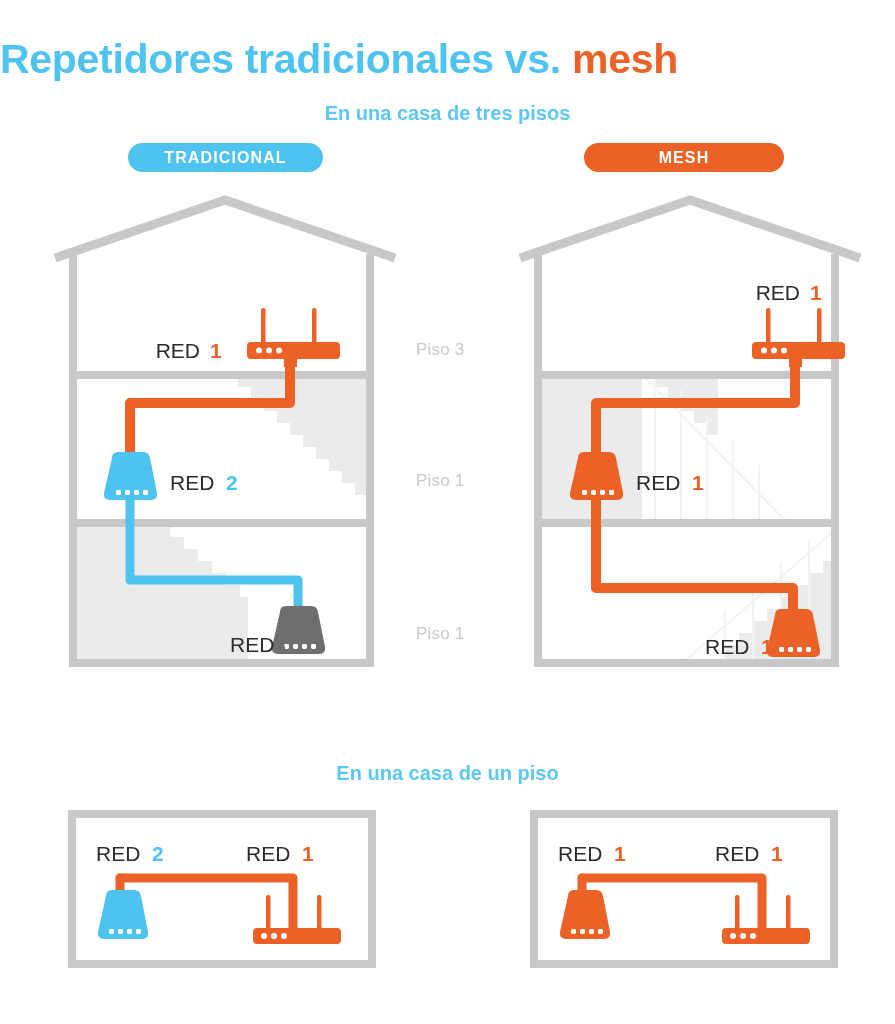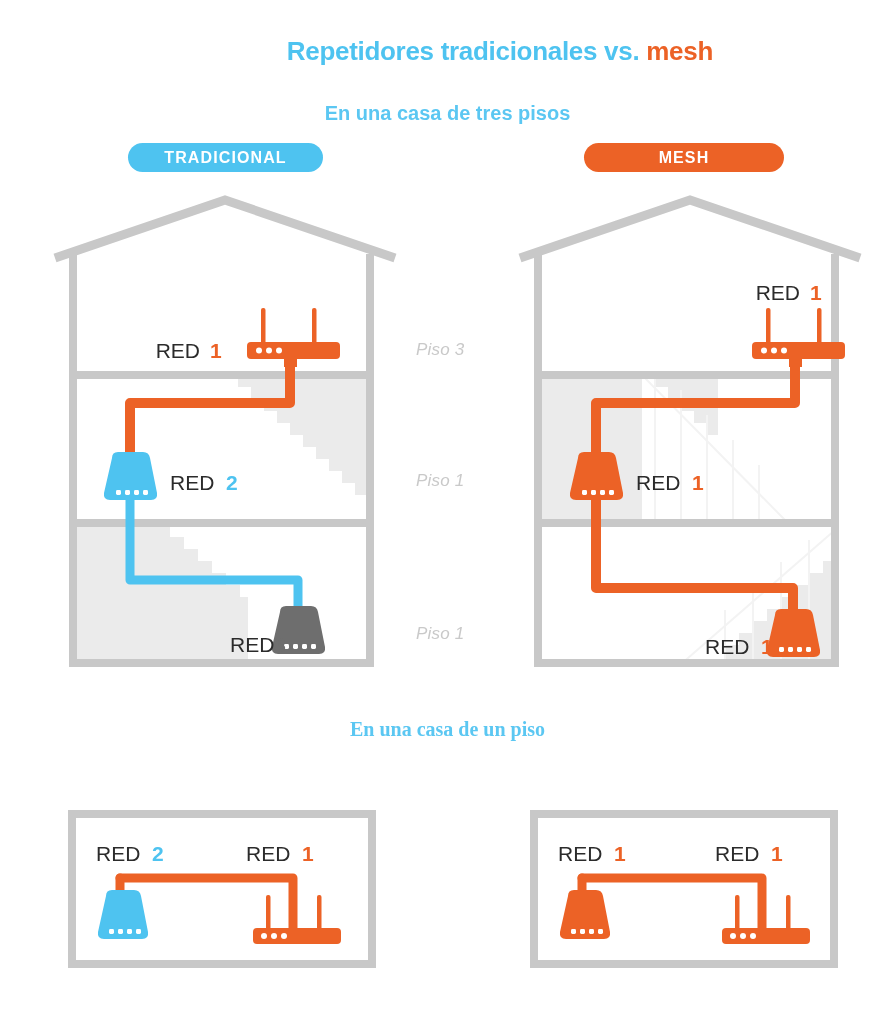--- a/index.html
+++ b/index.html
@@ -9,56 +9,55 @@
     font-family:"Liberation Sans", sans-serif;
     overflow:hidden;
     position:relative;
   }
   #stage{position:absolute;left:0;top:0;width:895px;height:1024px;}
   .abs{position:absolute;}
 
   
   #main-title{
     left:0;top:36px;width:713px;
-    text-align:right;
-    font-size:26px;
+    text-align:left;
+    font-size:41px;
     font-weight:bold;
     letter-spacing:-0.3px;
     color:#4ec3f0;
     white-space:nowrap;
   }
   #main-title .mesh{color:#ec6226;}
   .section-sub{
     left:0;width:895px;
     text-align:center;
     font-size:20px;
     font-weight:bold;
     color:#5bc7f2;
   }
   #sub-three{top:102px;}
-  #sub-one{top:718px;font-family:Liberation Serif, serif;}
+  #sub-one{top:762px;}
 
   
   .badge{
     height:29px;line-height:29px;
     border-radius:15px;
     color:#ffffff;
     font-size:16px;
     font-weight:bold;
     letter-spacing:1.1px;
     text-align:center;
   }
   #badge-traditional{left:128px;top:143px;width:195px;background:#4ec3f0;}
   #badge-mesh{left:584px;top:143px;width:200px;background:#ec6226;}
 
   
   .floor-label{
     font-size:17px;color:#c9c9c9;text-align:left;
     letter-spacing:0.2px;
-    font-style:italic;
   }
   #floor-3{left:416px;top:340px;}
   #floor-2{left:416px;top:471px;}
   #floor-1{left:416px;top:624px;}
 
   svg{display:block;overflow:visible;}
   .dev-label{font-family:"Liberation Sans", sans-serif;font-size:21px;font-weight:500;fill:#2b2b2b;}
   .dev-num{font-family:"Liberation Sans", sans-serif;font-size:21px;font-weight:bold;}
 </style>
 </head>

